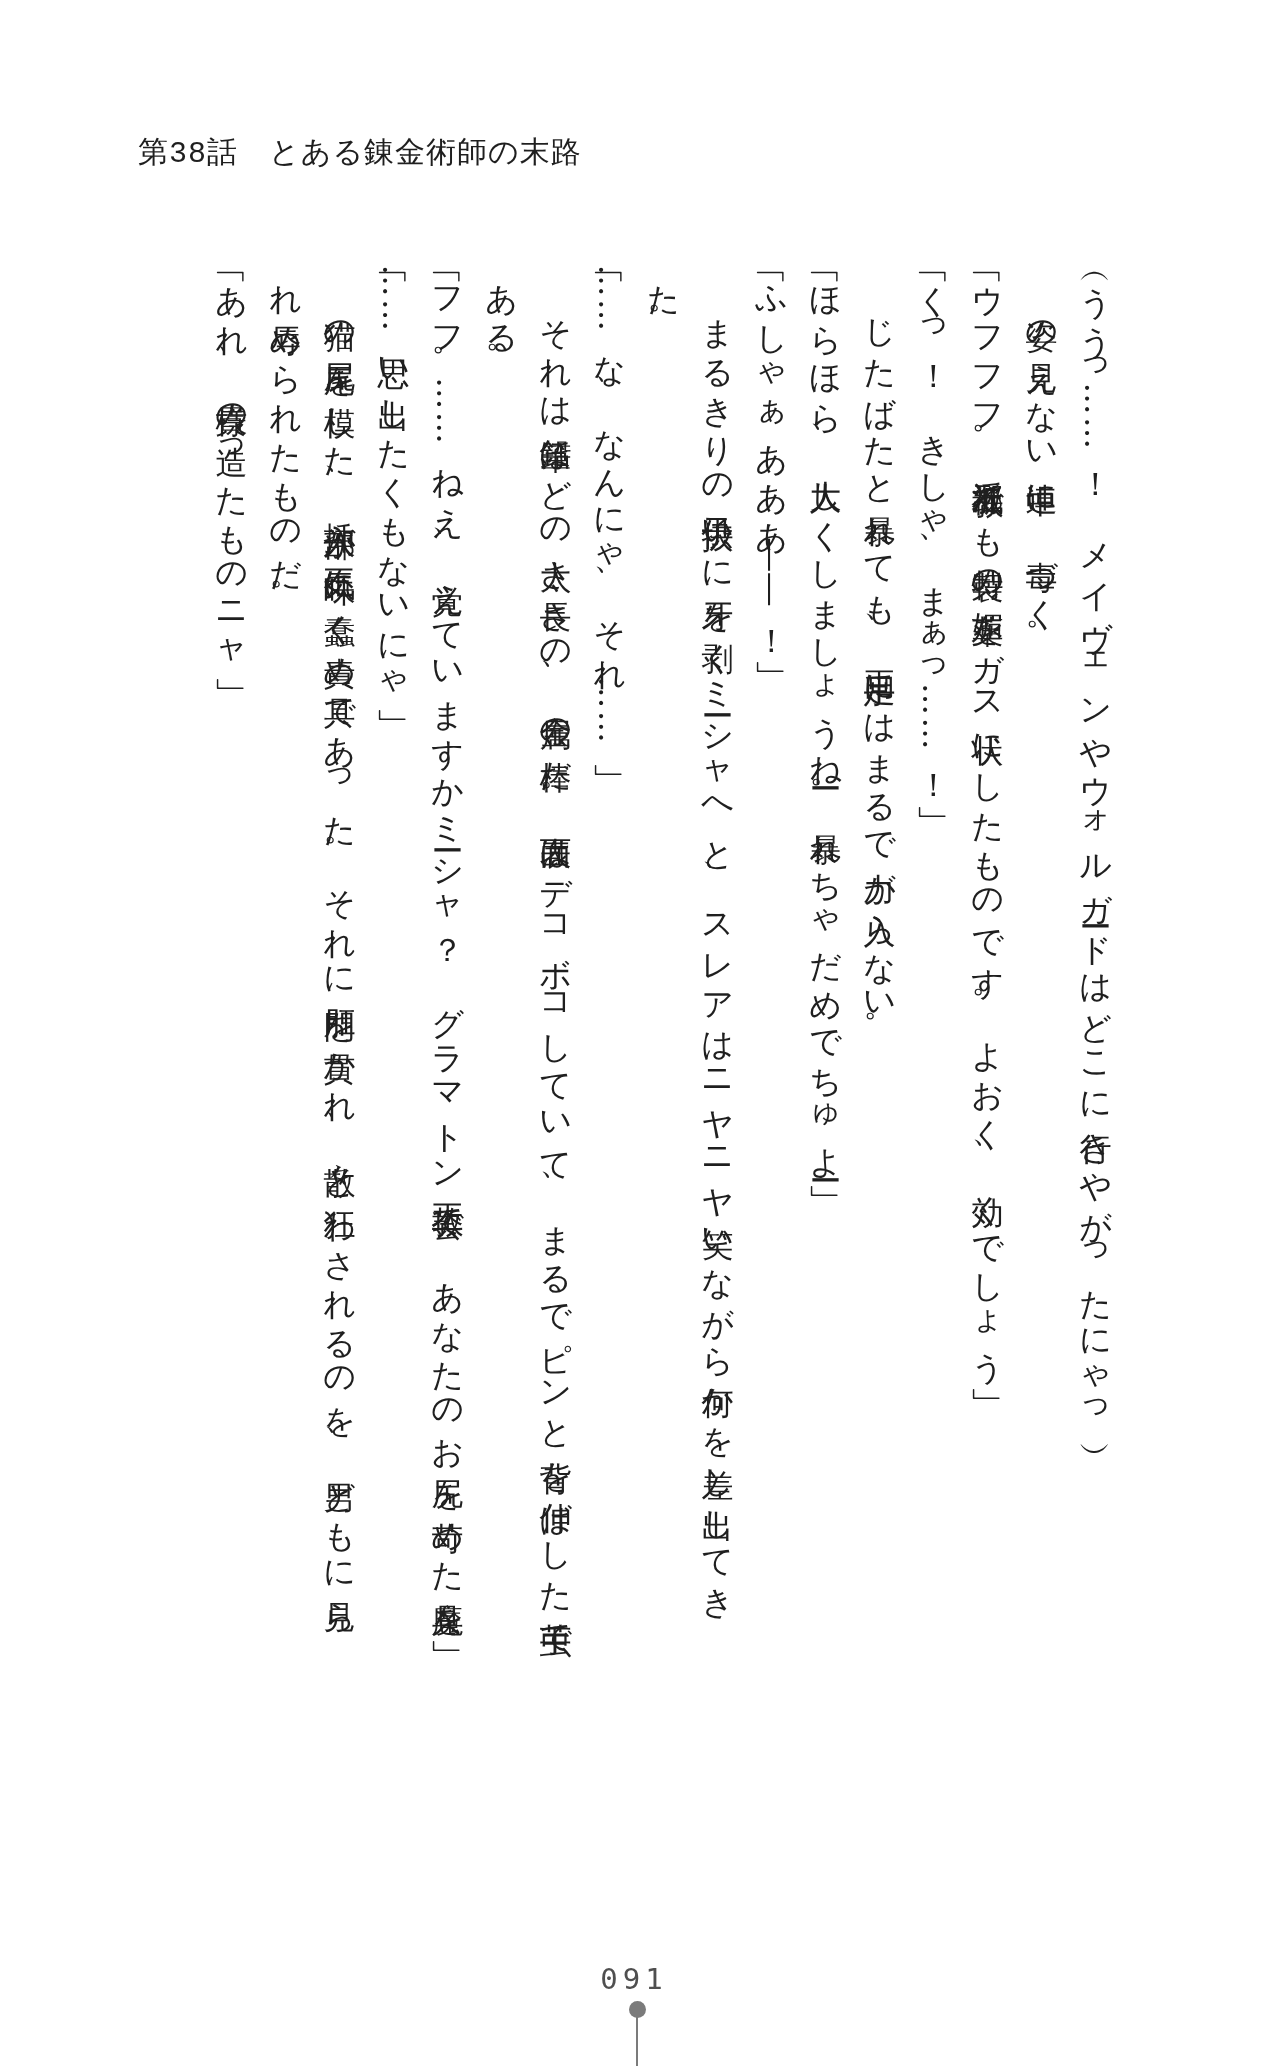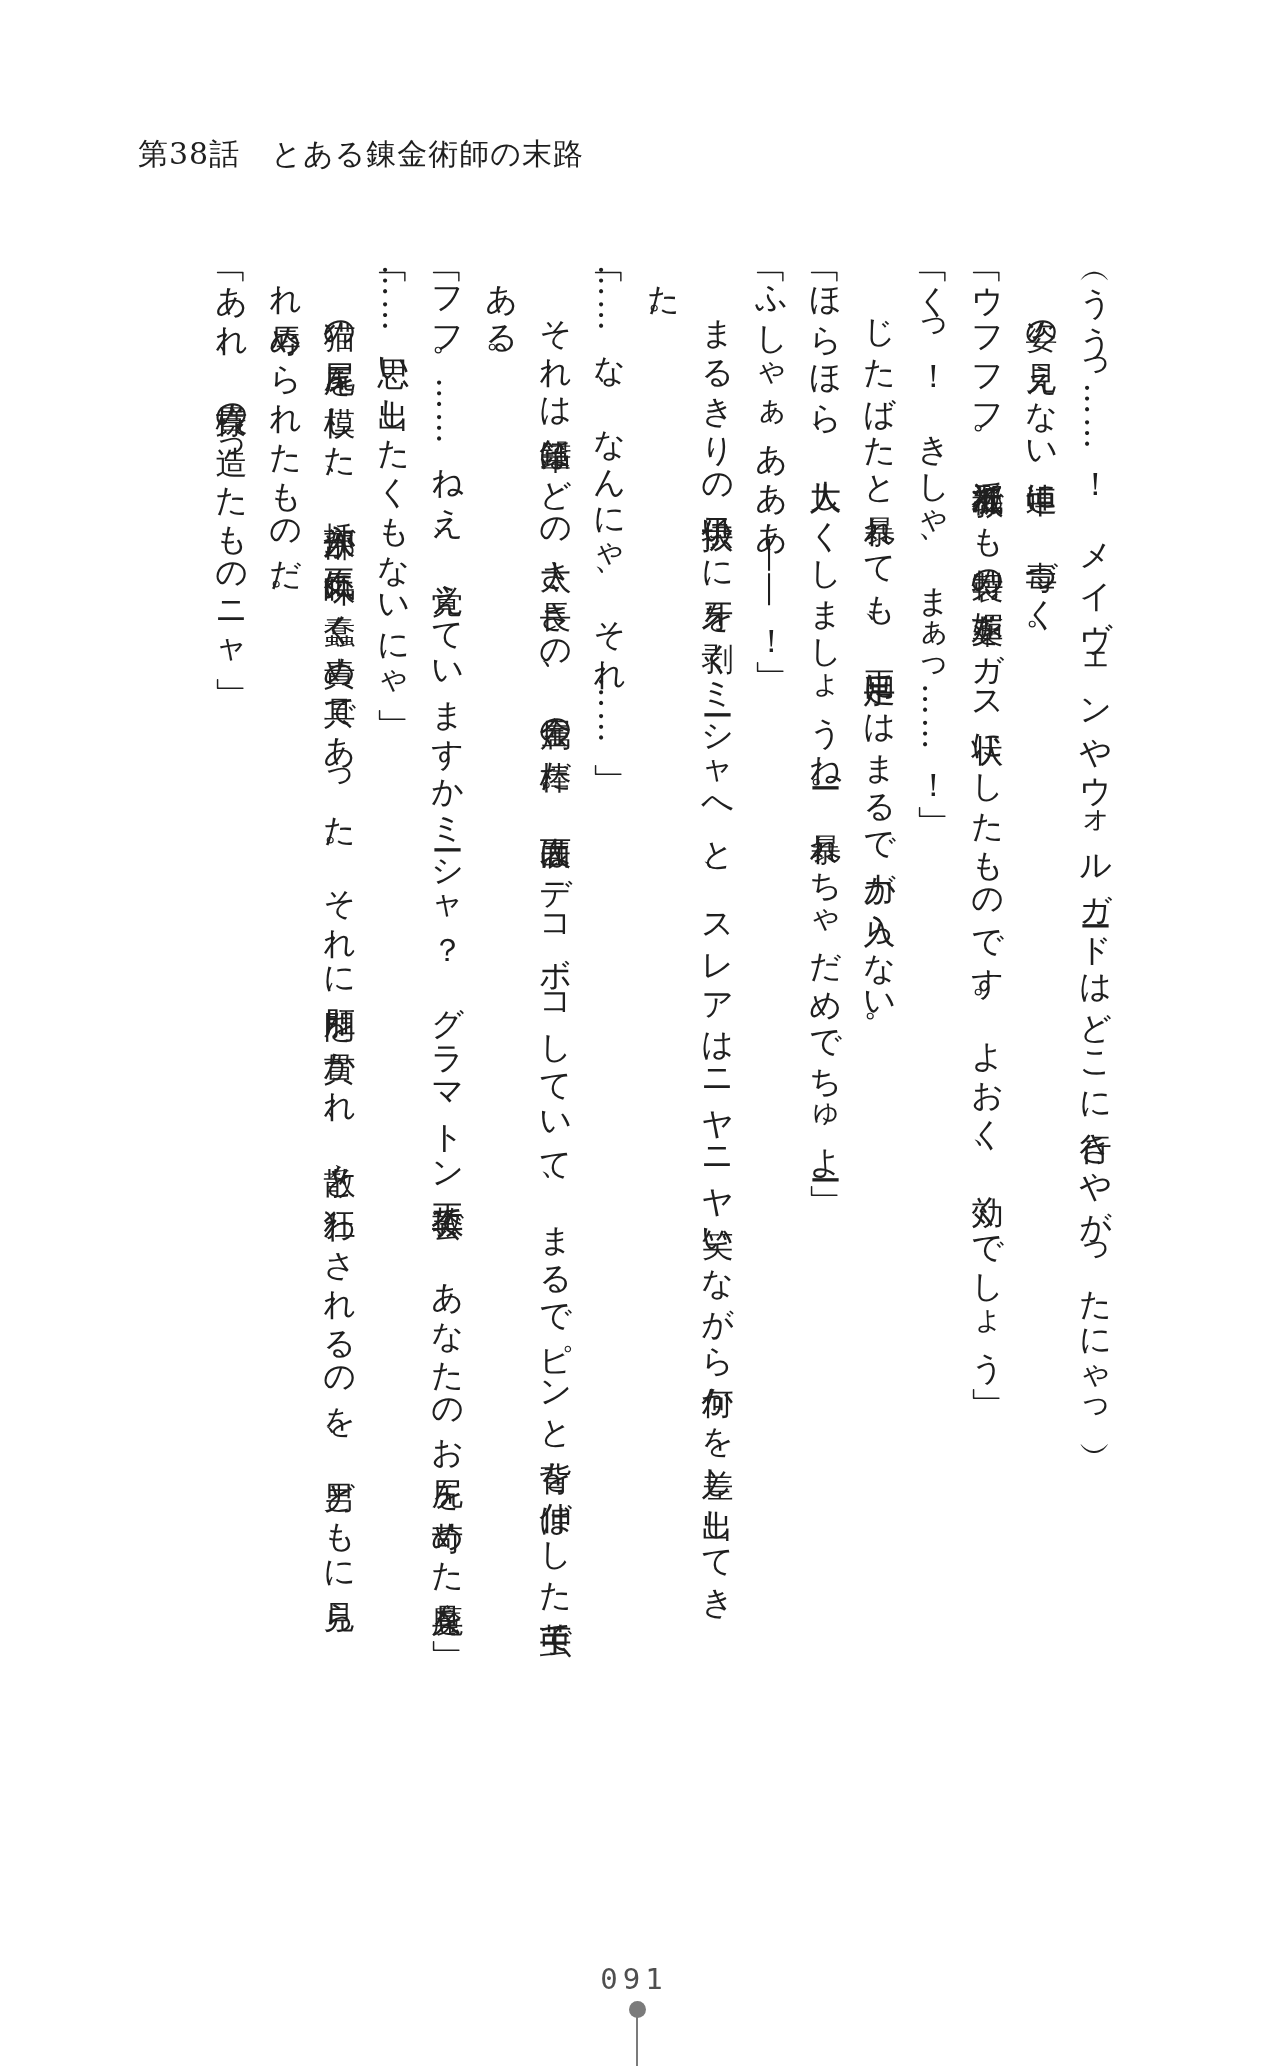--- a/index.html
+++ b/index.html
@@ -20,20 +20,21 @@
   
   .running-header {
     position: absolute;
     left: 138px;
     top: 136px;
     font-size: 30px;
     line-height: 1.2;
     letter-spacing: 1px;
     color: var(--ink);
     white-space: pre;
+    font-family: Liberation Mono, monospace;
   }
   
   .vtext {
     position: absolute;
     top: 262px;
     right: 140px;
     width: 972px;
     height: 1392px;
     writing-mode: vertical-rl;
     text-orientation: mixed;

